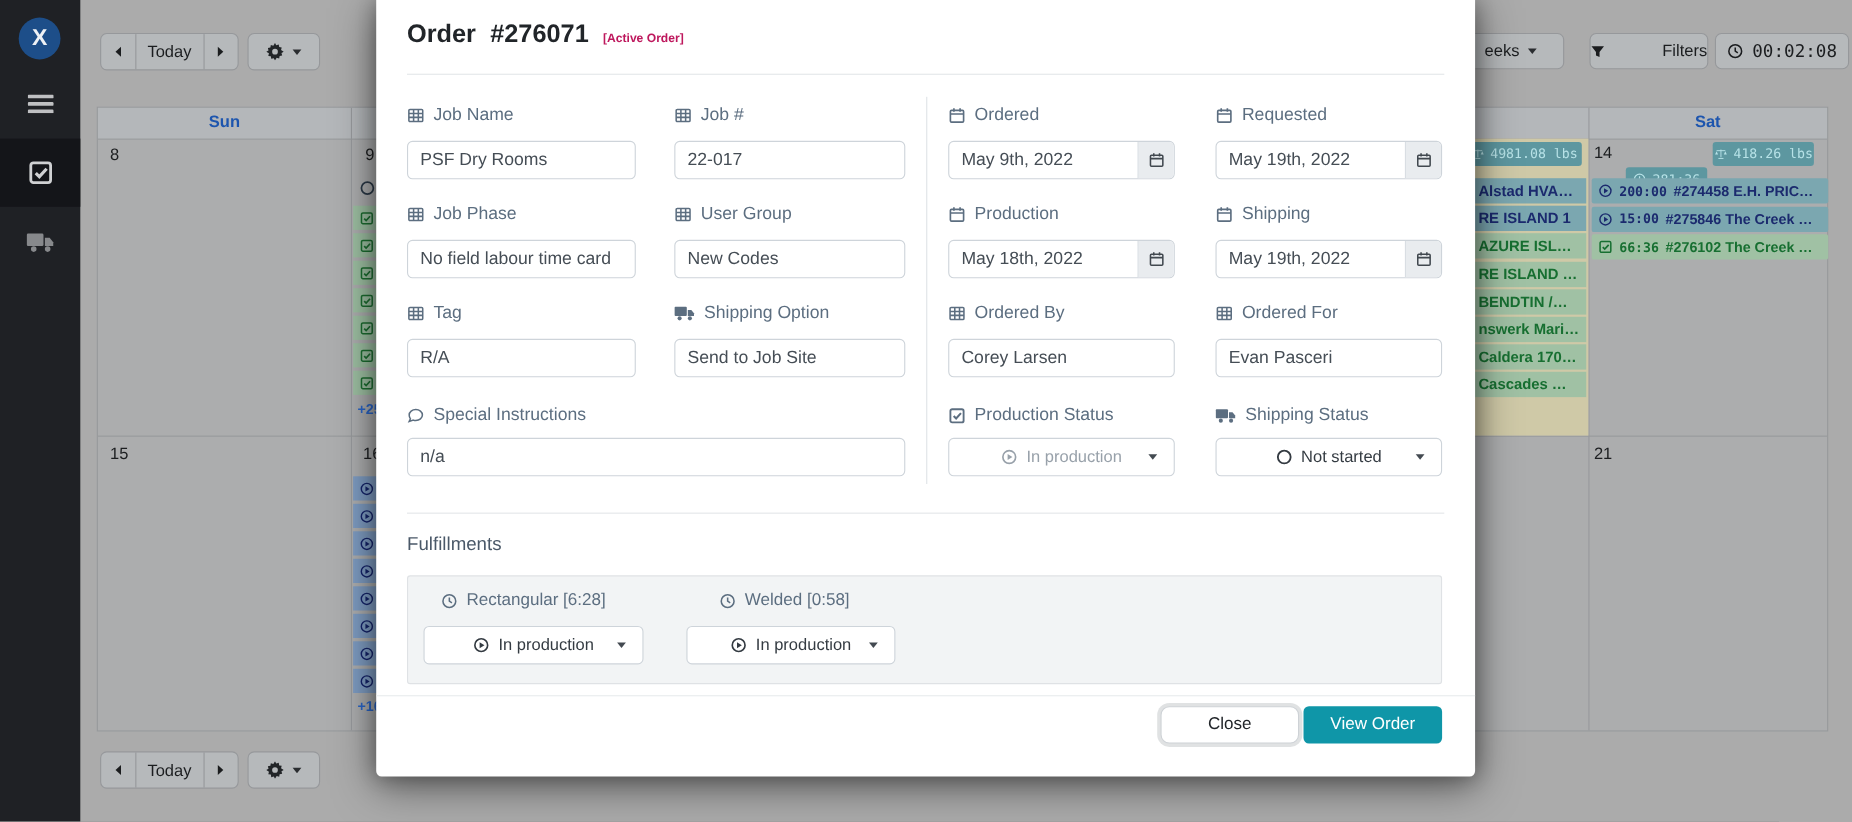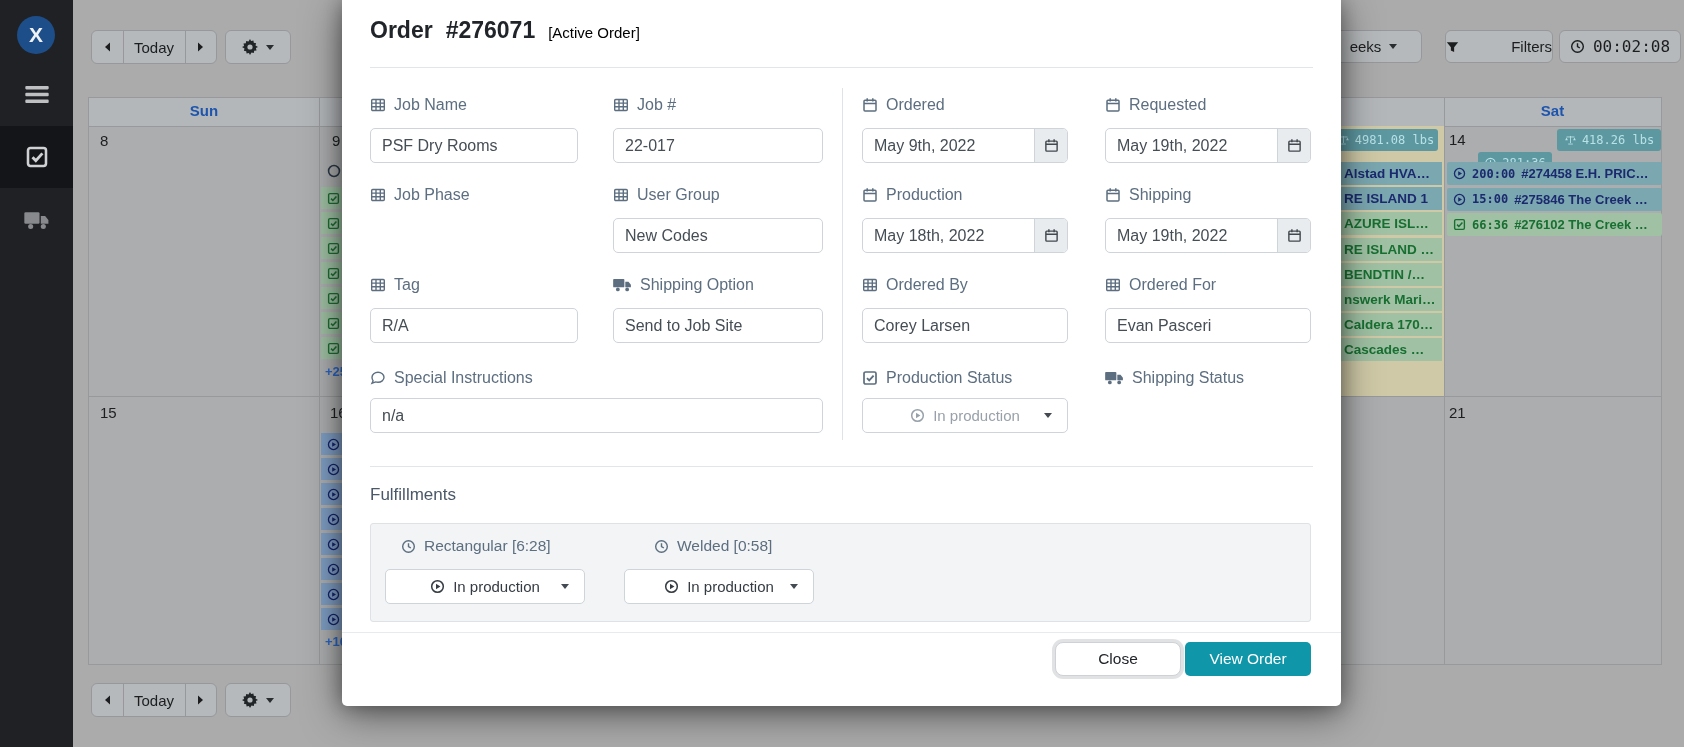--- a/index.html
+++ b/index.html
@@ -67,21 +67,21 @@
   .mini-green{background:#9dbfa2;color:#1c6e31;}
   .mini-blue{background:#7e9cc2;color:#15246b;}
   .notstarted-circle{position:absolute;left:238px;top:66px;width:14px;height:14px;color:#2b3947;}
   .more-link{position:absolute;left:236px;font-size:13px;font-weight:bold;color:#2a66c8;white-space:nowrap;}
 
   
   .modal{position:absolute;left:342px;top:0;width:999px;height:706px;background:#fff;z-index:10;
          border-radius:0 0 5px 5px;box-shadow:0 8px 38px rgba(0,0,0,.5), 0 0 18px rgba(0,0,0,.28);}
   .m-title{position:absolute;left:28px;top:17px;display:flex;align-items:baseline;gap:13px;}
   .m-title .t1,.m-title .t2{font-size:23px;font-weight:bold;color:#212529;}
-  .m-tag{font-size:15px;font-weight:normal;color:#000000;}
+  .m-tag{font-size:11px;font-weight:bold;color:#be185d;}
   .hr{position:absolute;left:28px;right:28px;height:1px;background:#e3e6e9;}
   .vdiv{position:absolute;left:500px;top:88px;width:1px;height:352px;background:#dfe3e6;}
   .flabel{position:absolute;display:flex;align-items:center;gap:8px;color:#5c6e80;font-size:16px;height:20px;}
   .flabel .ico{width:16px;height:16px;}
   .tinput{position:absolute;height:35px;border:1px solid #ced4da;border-radius:5px;background:#fff;
           font-family:"Liberation Sans",sans-serif;font-size:16px;color:#454d55;padding:0 11px;
           box-sizing:border-box;outline:none;}
   .dgroup{position:absolute;height:35px;}
   .dgroup .tinput{position:absolute;left:0;top:0;width:100%;height:100%;padding-right:42px;}
   .dbtn{position:absolute;right:1px;top:1px;bottom:1px;width:33px;background:#e9ecef;
@@ -221,21 +221,21 @@
     </div>
     <div class="badge" style="left:1389px;top:31px;width:74px;margin-top:23px;">
       <span class="ico">
           <svg viewBox="0 0 16 16" fill="none" stroke="currentColor" stroke-width="1.5">
             <circle cx="8" cy="8" r="6.2"></circle>
             <path d="M8 4.4V8l2.5 1.6"></path>
           </svg>
         </span>
       <span>281:36</span>
     </div>
-    <div class="badge" style="left:1468px;top:31px;width:104px;align-items:center;">
+    <div class="badge" style="left:1468px;top:31px;width:92px;align-items:center;">
       <span class="ico">
           <svg viewBox="0 0 18 14" fill="none" stroke="currentColor" stroke-width="1.2">
             <path d="M3.5 2.8h11M9 1.4v9.8M5.8 12.6h6.4"></path>
             <path d="M3.5 3.4L1.6 7.5h3.8zM14.5 3.4l-1.9 4.1h3.8z" fill="currentColor" stroke="none"></path>
           </svg>
         </span>
       <span>418.26 lbs</span>
     </div>
 
     <div id="tan-entries">
@@ -474,20 +474,21 @@
 
     <div class="flabel" style="left:28px;top:185px;">
       <span class="ico">
           <svg viewBox="0 0 16 16" fill="none" stroke="currentColor" stroke-width="1.4">
             <rect x="1.7" y="2.5" width="12.6" height="11" rx="1"></rect>
             <path d="M1.7 6.1h12.6M1.7 9.7h12.6M6 2.5v11M10.3 2.5v11"></path>
           </svg>
         </span>
       <span>Job Phase</span>
     </div>
+    <input class="tinput" style="left: 28px; top: 218px; width: 208px;" value="No field labour time card">
     <div class="flabel" style="left:271px;top:185px;">
       <span class="ico">
           <svg viewBox="0 0 16 16" fill="none" stroke="currentColor" stroke-width="1.4">
             <rect x="1.7" y="2.5" width="12.6" height="11" rx="1"></rect>
             <path d="M1.7 6.1h12.6M1.7 9.7h12.6M6 2.5v11M10.3 2.5v11"></path>
           </svg>
         </span>
       <span>User Group</span>
     </div>
     <input class="tinput" style="left: 271px; top: 218px; width: 210px;" value="New Codes">
@@ -651,20 +652,29 @@
       <span class="ico" style="width:19px;height:14px;">
           <svg viewBox="0 0 20 15" fill="currentColor">
             <rect x="0" y="1" width="12" height="9" rx="1"></rect>
             <path d="M13 4h3.4L19 7.2V10h-6z"></path>
             <circle cx="5" cy="12.2" r="2"></circle>
             <circle cx="15" cy="12.2" r="2"></circle>
           </svg>
         </span>
       <span>Shipping Status</span>
     </div>
+    <div class="sselect sel-dark" style="left:763px;top:398px;width:206px;">
+      <span class="ico">
+          <svg viewBox="0 0 16 16" fill="none" stroke="currentColor" stroke-width="1.8">
+            <circle cx="8" cy="8" r="6.2"></circle>
+          </svg>
+        </span>
+      <span>Not started</span>
+      <span class="caret"></span>
+    </div>
 
     <div class="hr" style="top:466px;"></div>
     <div class="m-section">Fulfillments</div>
 
     <div class="panel">
       <div class="ful-label" style="left:30px;top:13px;">
         <span class="ico">
             <svg viewBox="0 0 16 16" fill="none" stroke="currentColor" stroke-width="1.5">
               <circle cx="8" cy="8" r="6.2"></circle>
               <path d="M8 4.4V8l2.5 1.6"></path>

